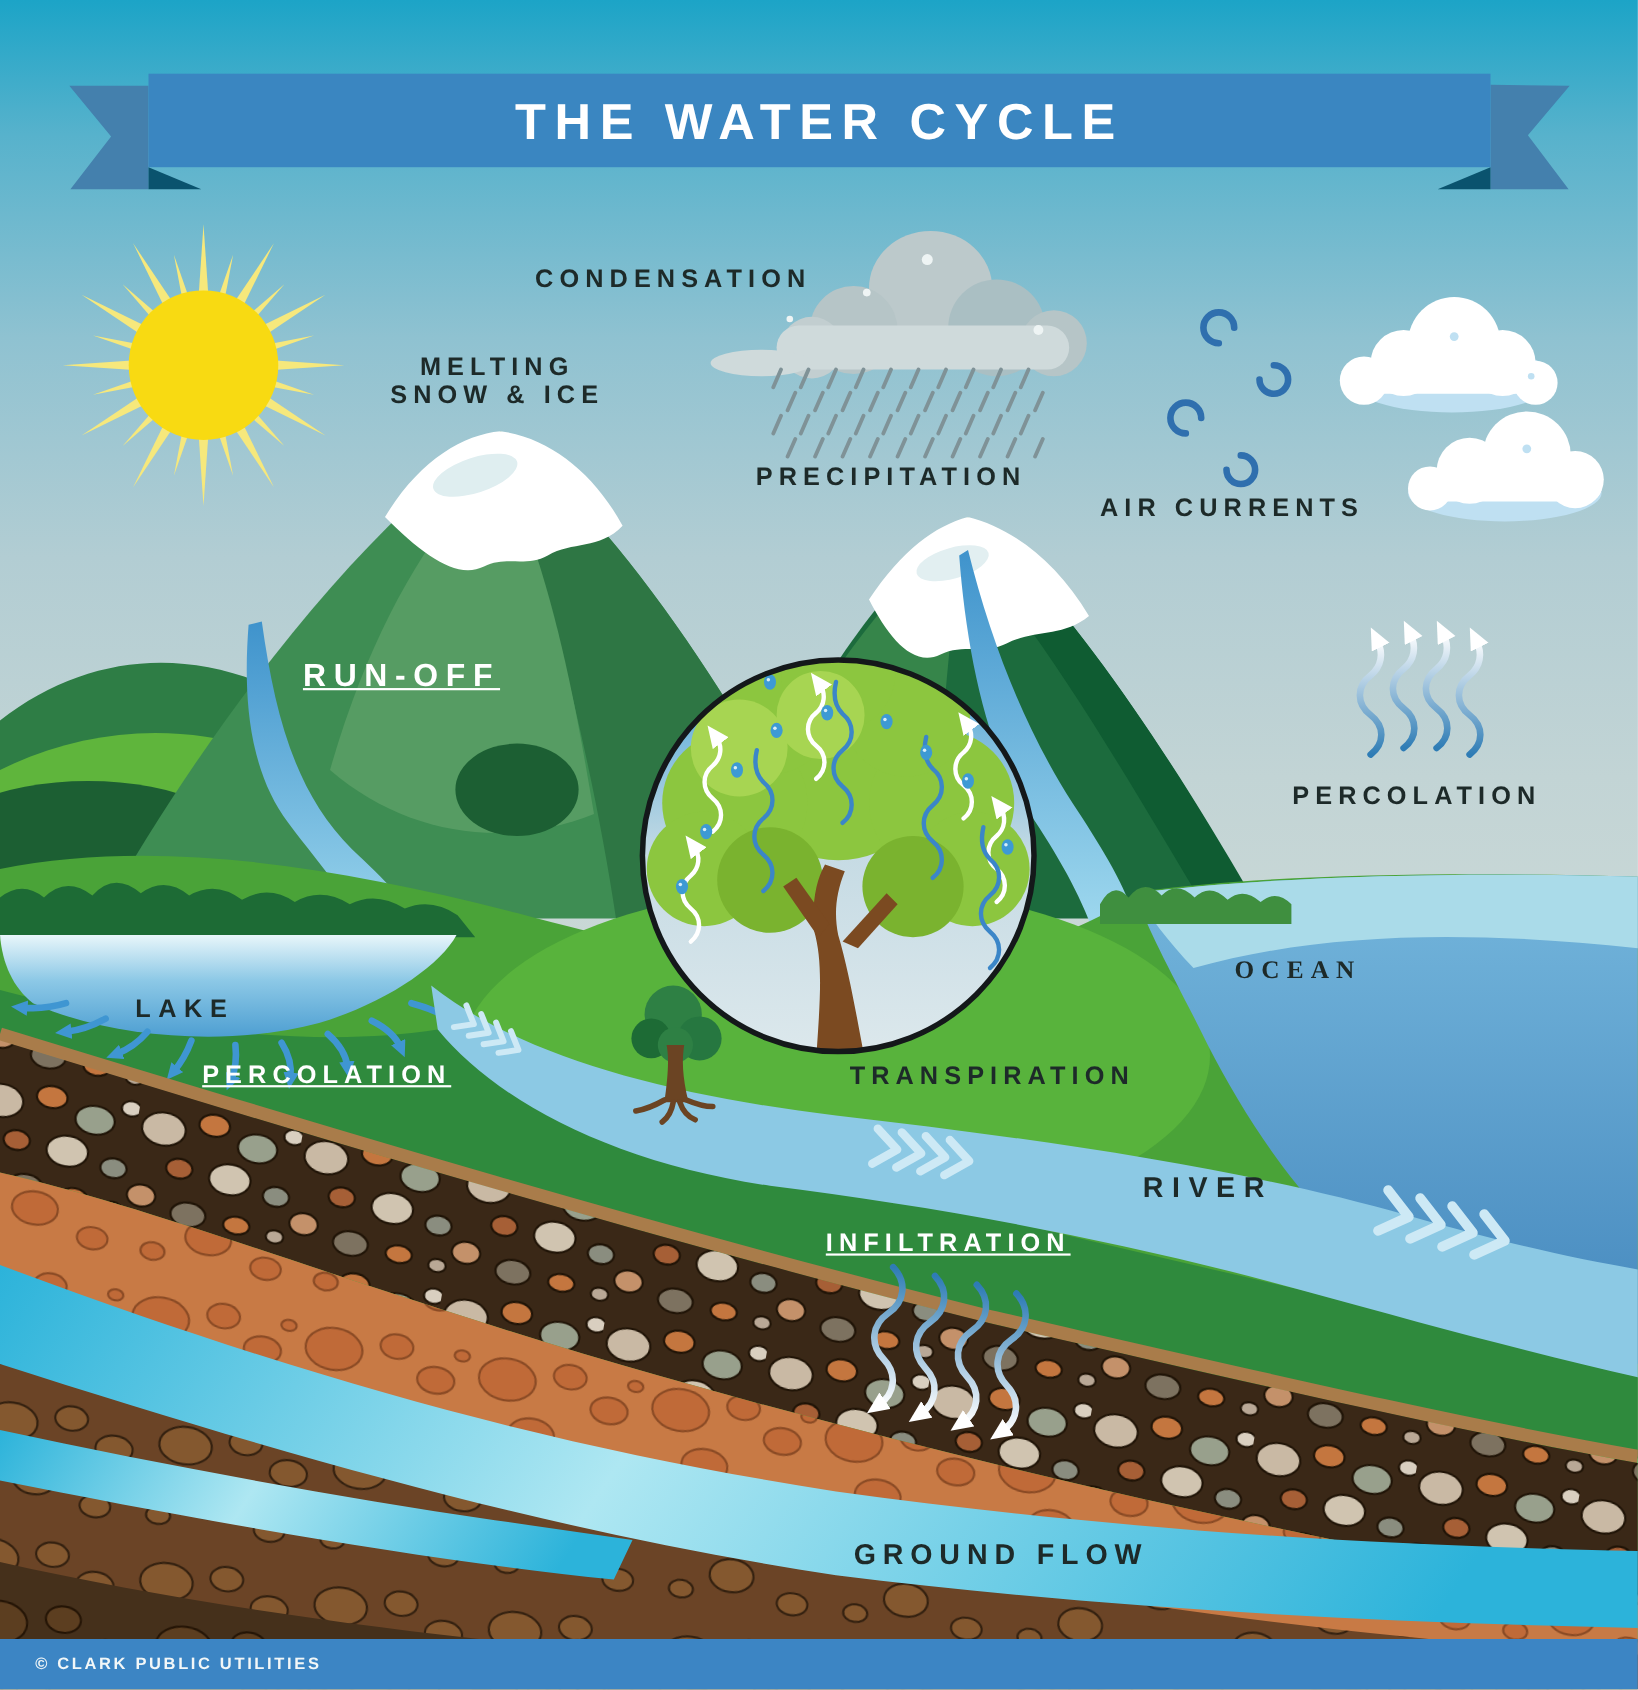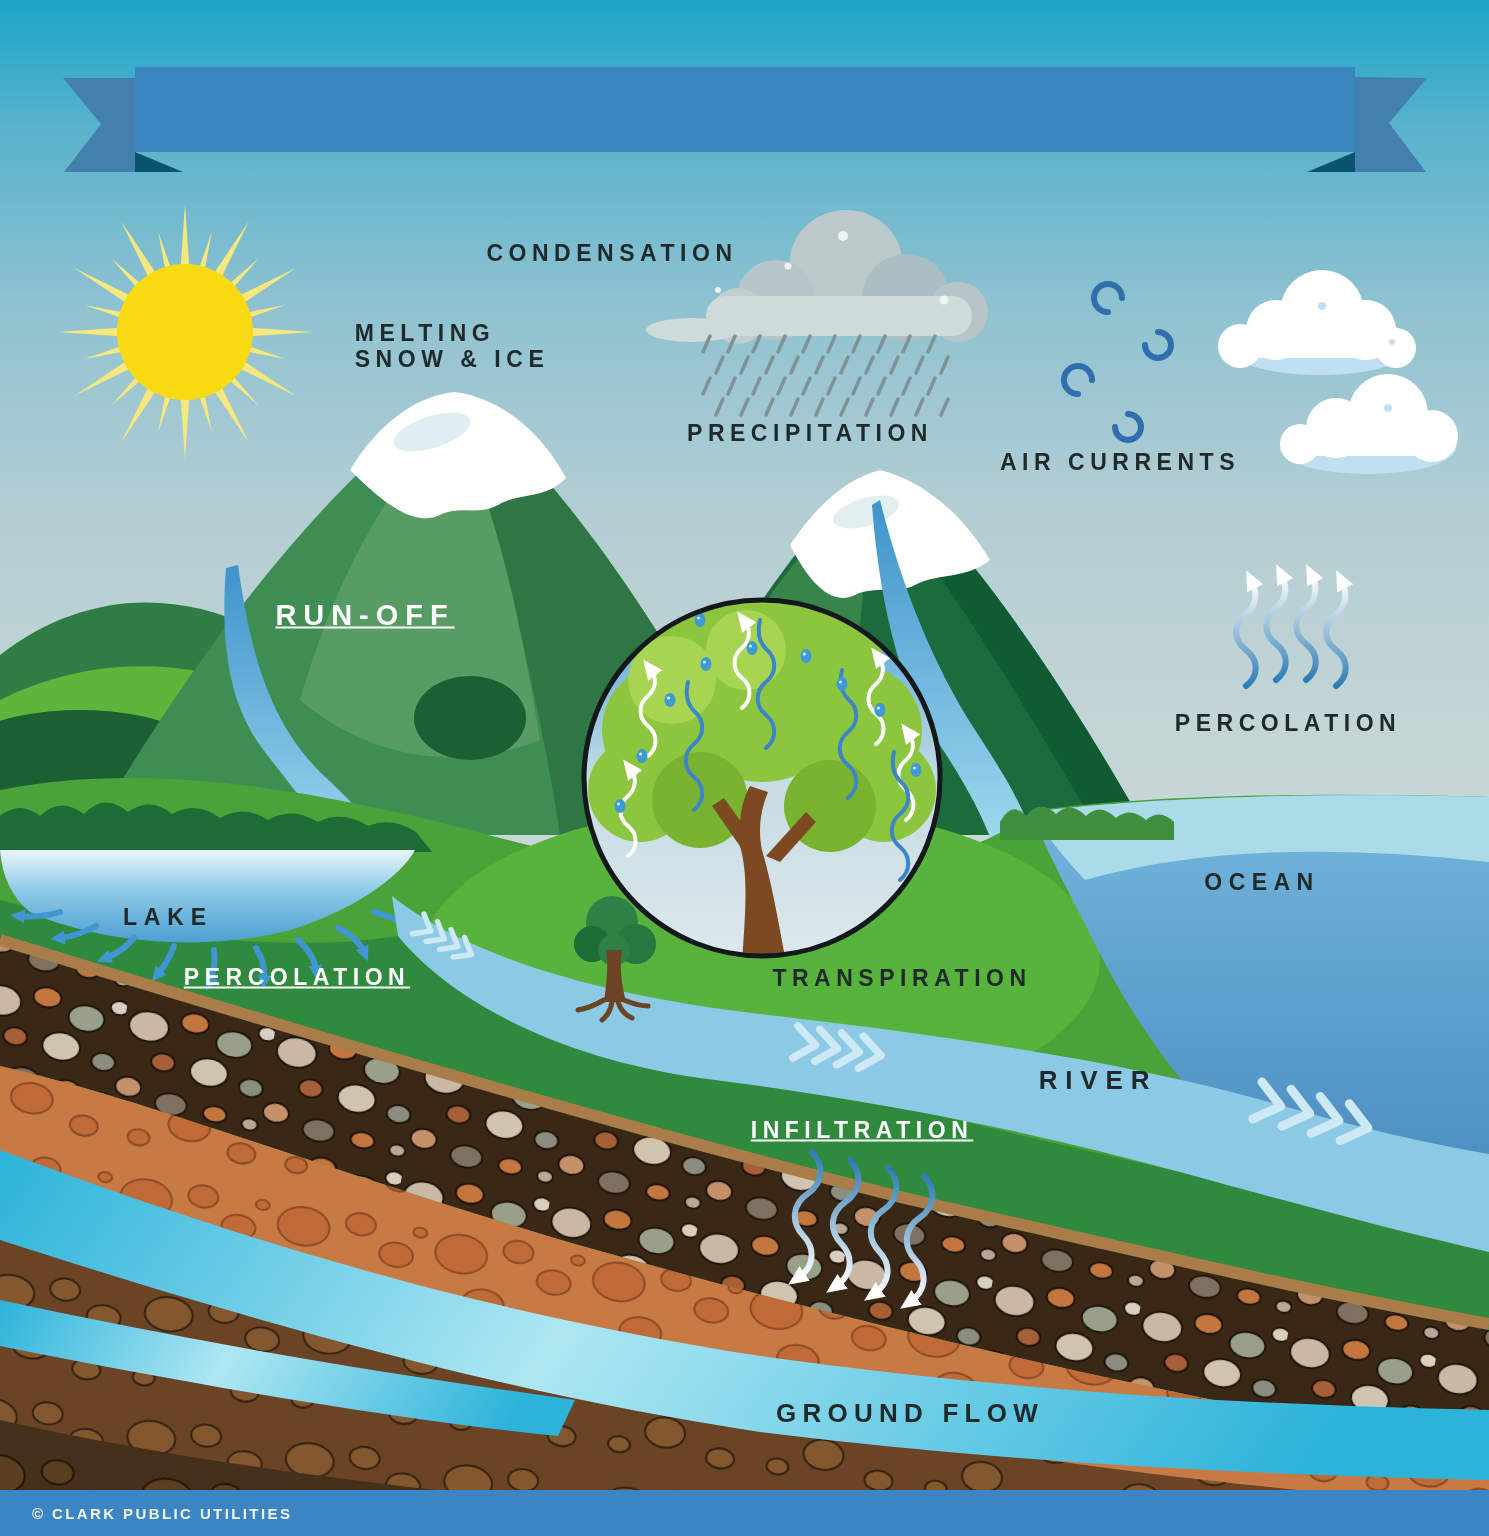--- a/index.html
+++ b/index.html
@@ -2,21 +2,21 @@
 <html><head>
 <meta charset="utf-8">
 <style>
   html,body{margin:0;padding:0;background:#e8eef0;font-family:"Liberation Sans",sans-serif;}
   .stage{position:relative;width:1489px;height:1536px;overflow:hidden;
     background:linear-gradient(180deg,#1ca4c7 0%,#57b2cc 8%,#8fc2d1 20%,#b2cdd3 33%,#c2d4d5 46%,#cbd9d7 58%,#cddbd8 100%);}
   svg.scene{position:absolute;left:0;top:0;width:100%;height:100%;display:block;}
   .lbl{position:absolute;transform:translate(-50%,-50%);white-space:nowrap;
        font-weight:700;font-size:23px;letter-spacing:.24em;color:#1d2a29;}
   .lbl.white{color:#ffffff;text-decoration:underline;}
-  .lbl.two-line{line-height:1.15;}
+  .lbl.two-line{text-align:center;line-height:1.15;}
   .title{position:absolute;transform:translate(-50%,-50%);white-space:nowrap;
          font-weight:800;font-size:46px;letter-spacing:.17em;color:#ffffff;}
   .footer-bar{position:absolute;left:0;right:0;top:1490px;height:46px;background:#3c85c4;}
   .copyright{position:absolute;left:32px;top:1513px;transform:translateY(-50%);
              color:#f2f7f8;font-size:15px;font-weight:700;letter-spacing:.16em;white-space:nowrap;}
 </style>
 </head>
 <body>
 
 <div class="stage">
@@ -387,34 +387,35 @@
 
   <g>
     <polygon points="135,78 63,78 101,124 64,172 135,172" fill="#4480ad"></polygon>
     <polygon points="1355,77 1427,78 1389,123 1426,172 1355,172" fill="#4480ad"></polygon>
     <polygon points="135,152 135,172 183,172" fill="#0a536e"></polygon>
     <polygon points="1355,152 1355,172 1307,172" fill="#0a536e"></polygon>
     <rect x="135" y="67" width="1220" height="85" fill="#3a86c1"></rect>
   </g>
 </svg>
 
+<div class="title" style="left:745px;top:110px;">THE WATER CYCLE</div>
 
 <div class="lbl" style="left:612px;top:253px;">CONDENSATION</div>
 <div class="lbl two-line" style="left:452px;top:346px;">
   <div>MELTING</div>
   <div>SNOW &amp; ICE</div>
 </div>
 <div class="lbl" style="left:810px;top:433px;">PRECIPITATION</div>
 <div class="lbl" style="left:1120px;top:462px;">AIR CURRENTS</div>
 <div class="lbl" style="left:1288px;top:723px;">PERCOLATION</div>
 <div class="lbl white" style="left:365px;top:615px;font-size:29px;">RUN-OFF</div>
 <div class="lbl" style="left:168px;top:877px;letter-spacing:.3em;margin-top:40px;">LAKE</div>
 <div class="lbl white" style="left:285px;top:977px;margin-left:12px;">PERCOLATION</div>
 <div class="lbl" style="left:902px;top:978px;">TRANSPIRATION</div>
-<div class="lbl" style="left:1262px;top:882px;letter-spacing:.28em;">OCEAN</div>
+<div class="lbl" style="left:1180px;top:882px;letter-spacing:.28em;font-family:Liberation Serif, serif;">OCEAN</div>
 <div class="lbl" style="left:1098px;top:1080px;font-size:26px;letter-spacing:.3em;">RIVER</div>
 <div class="lbl white" style="left:862px;top:1130px;">INFILTRATION</div>
 <div class="lbl" style="left:910px;top:1413px;font-size:26px;">GROUND FLOW</div>
 
 <div class="footer-bar"></div>
 <div class="copyright">© CLARK PUBLIC UTILITIES</div>
 
 </div>
 
 </body></html>

